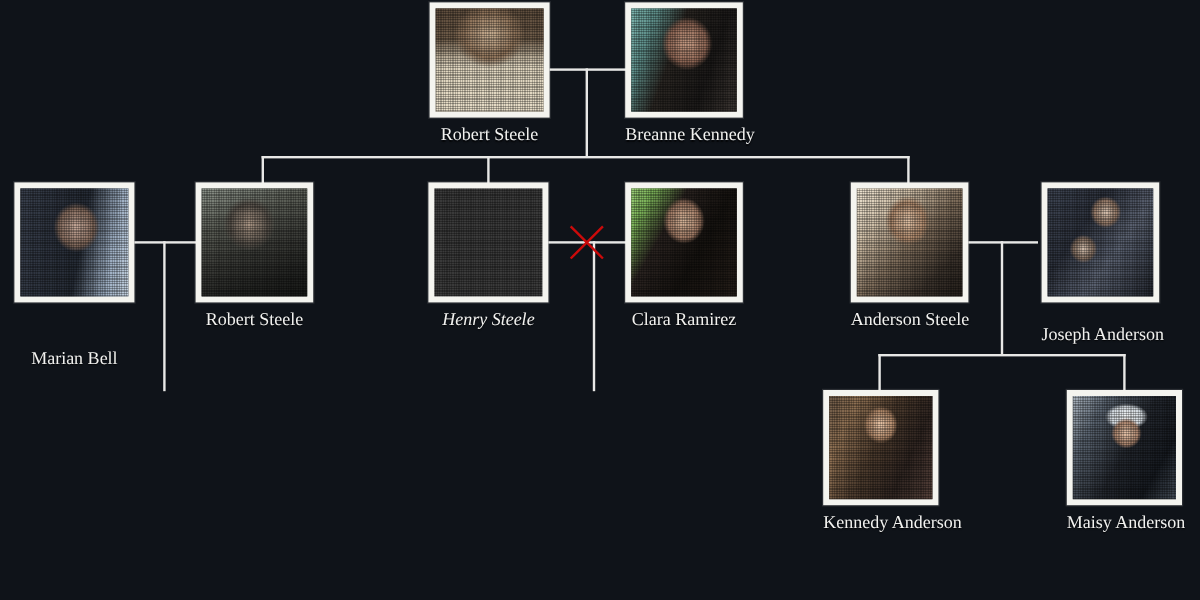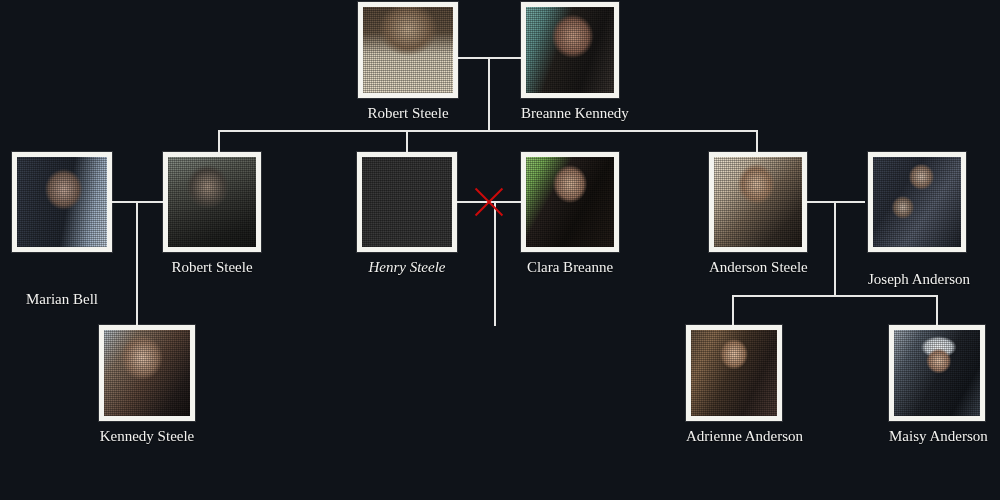--- a/index.html
+++ b/index.html
@@ -146,21 +146,21 @@
     </div>
     <div class="label">Henry Steele</div>
   </div>
 
   <div class="person" style="left:521px;top:152px;">
     <div class="frame" style="width:98px;height:100px;">
       <div class="photo" style="background-image:
              radial-gradient(ellipse 24% 26% at 50% 30%, #d8b79b 0%, #9a7560 62%, rgba(30,24,22,0) 82%),
              linear-gradient(120deg,#9ccf79 0%,#79b057 14%,#2a2320 34%,#15120f 62%,#241d18 100%);"></div>
     </div>
-    <div class="label">Clara Breanne</div>
+    <div class="label">Clara Ramirez</div>
   </div>
 
   <div class="person" style="left:709px;top:152px;">
     <div class="frame" style="width:98px;height:100px;">
       <div class="photo" style="background-image:
              radial-gradient(ellipse 26% 28% at 48% 30%, #e0c2a6 0%, #a88468 60%, rgba(50,40,32,0) 82%),
              linear-gradient(135deg,#efe6d4 0%,#cdbda6 26%,#7d6c5a 52%,#3a322b 78%,#221d19 100%);"></div>
     </div>
     <div class="label">Anderson Steele</div>
   </div>
@@ -168,37 +168,29 @@
   <div class="person" style="left:868px;top:152px;gap:12px;">
     <div class="frame" style="width:98px;height:100px;">
       <div class="photo" style="background-image:
              radial-gradient(ellipse 18% 18% at 55% 22%, #d9c4b2 0%, #8d7362 60%, rgba(40,36,38,0) 82%),
              radial-gradient(ellipse 16% 16% at 34% 56%, #d2bfae 0%, #7e6a5c 60%, rgba(36,34,38,0) 82%),
              linear-gradient(125deg,#3f4654 0%,#2c313c 34%,#5a6170 62%,#20242c 100%);"></div>
     </div>
     <div class="label">Joseph Anderson</div>
   </div>
 
-  <div class="person" style="left:99px;top:325px;">
-    <div class="frame" style="width:96px;height:96px;">
-      <div class="photo" style="background-image:
-             radial-gradient(ellipse 30% 32% at 44% 32%, #e3c4ac 0%, #a07f68 60%, rgba(40,30,26,0) 82%),
-             linear-gradient(125deg,#b9c6cf 0%,#8e7a68 24%,#60493c 52%,#2a2220 80%,#171312 100%);"></div>
-    </div>
-    <div class="label">Kennedy Steele</div>
-  </div>
 
 
   <div class="person" style="left:686px;top:325px;">
     <div class="frame" style="width:96px;height:96px;">
       <div class="photo" style="background-image:
              radial-gradient(ellipse 20% 22% at 50% 28%, #ecc9ab 0%, #a98264 62%, rgba(44,32,24,0) 82%),
              linear-gradient(115deg,#6b5846 0%,#8d6f52 20%,#4c3b2d 46%,#2e2420 72%,#55413a 100%);"></div>
     </div>
-    <div class="label">Adrienne Anderson</div>
+    <div class="label">Kennedy Anderson</div>
   </div>
 
   <div class="person" style="left:889px;top:325px;">
     <div class="frame" style="width:96px;height:96px;">
       <div class="photo" style="background-image:
              radial-gradient(ellipse 18% 18% at 52% 36%, #e8c6ab 0%, #a5806a 62%, rgba(40,32,28,0) 82%),
              radial-gradient(ellipse 26% 16% at 52% 20%, #f4f6f7 0%, #cfd6dc 60%, rgba(150,160,170,0) 80%),
              linear-gradient(120deg,#aeb8c2 0%,#59636f 22%,#23272e 52%,#161a20 78%,#434c57 100%);"></div>
     </div>
     <div class="label">Maisy Anderson</div>

